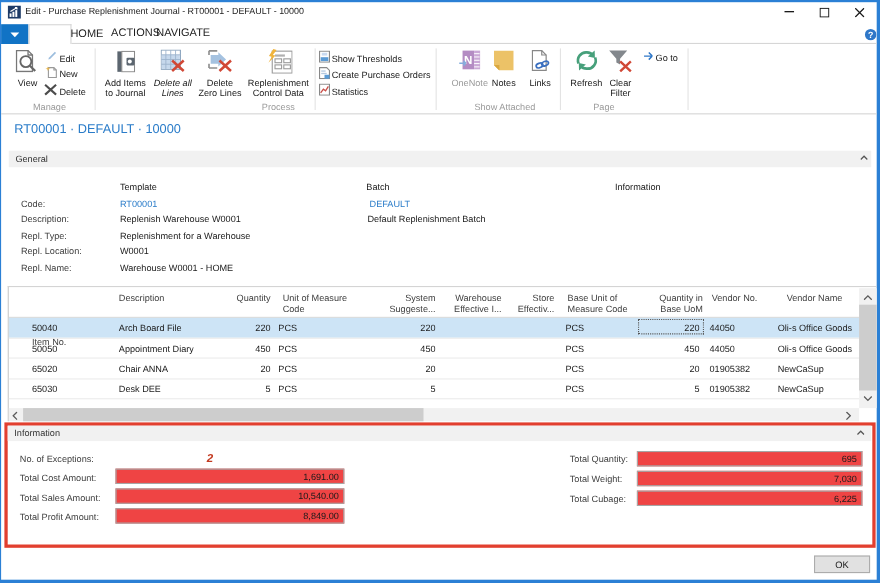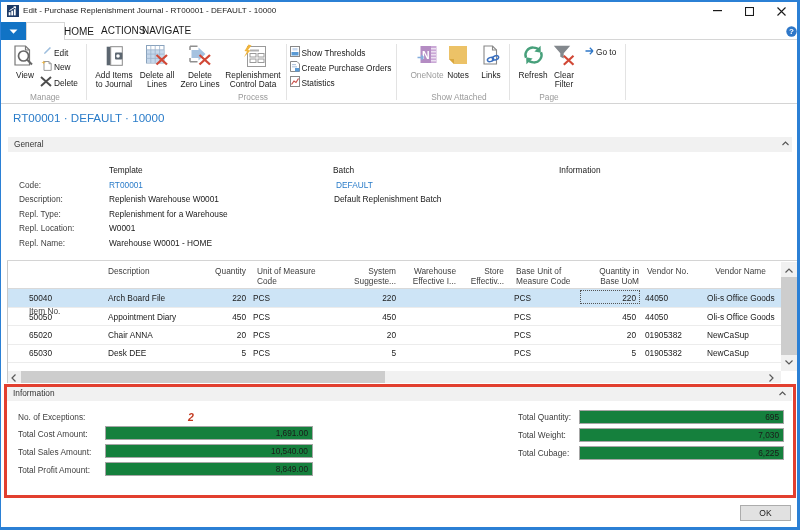--- a/index.html
+++ b/index.html
@@ -41,21 +41,21 @@
 .flabel { position:absolute; font-size:8.3px; color:#404040; white-space:nowrap; }
 .fval { position:absolute; font-size:8.3px; color:#1a1a1a; white-space:nowrap; }
 .th { position:absolute; font-size:8.3px; color:#404040; line-height:9.5px; }
 .td { position:absolute; font-size:8.3px; color:#1a1a1a; height:18px; line-height:18px; white-space:nowrap; overflow:hidden; }
 .rowline { position:absolute; left:8px; width:773px; height:1px; background:#ececec; }
 
 #vscroll { left:781px; top:262px; width:16px; height:109px; background:#f1f1f1; }
 #hscroll { left:8px; top:371px; width:773px; height:12px; background:#f1f1f1; }
 
 #redbox { left:4px; top:384px; width:792px; height:114px; border:3px solid #e23f2f; }
-.ibox { position:absolute; background:#15803d; border:1px solid #a6a6a6; font-size:8.3px; color:#1a1a1a; text-align:right; padding-right:4px; line-height:13px; }
+.ibox { position:absolute; background:#ef4444; border:1px solid #a6a6a6; font-size:8.3px; color:#1a1a1a; text-align:right; padding-right:4px; line-height:13px; }
 
 #okbtn { left:740px; top:505px; width:51px; height:16px; background:#e1e1e1; border:1px solid #acacac; text-align:center; font-size:8.5px; line-height:14px; color:#1a1a1a; }
 </style>
 </head>
 <body>
 
 <div class="abs" id="b-top"></div>
 <div class="abs" id="b-left"></div>
 <div class="abs" id="b-right"></div>
 <div class="abs" id="b-bottom"></div>
@@ -122,21 +122,21 @@
 <rect x="9" y="6.5" width="7.3" height="7" rx="1" fill="#5c6670"></rect>
 <circle cx="12" cy="10" r="1.8" fill="#fff"></circle>
 </svg>
 <div class="biglabel" style="left:90px;top:71px;width:48px;">Add Items<br>to Journal</div>
 <svg class="abs" style="left:146px;top:45px" width="23" height="21" viewBox="0 0 23 21">
 <rect x="0.5" y="0.5" width="17.5" height="17.5" fill="#fff" stroke="#8aa3bd" stroke-width="1"></rect>
 <rect x="1" y="4.8" width="16.5" height="12.8" fill="#c6d8ec"></rect>
 <path d="M0.5 4.8 L18 4.8 M0.5 9.1 L18 9.1 M0.5 13.4 L18 13.4 M4.8 0.5 L4.8 18 M9.2 0.5 L9.2 18 M13.6 0.5 L13.6 18" stroke="#9db4cd" stroke-width="0.8"></path>
 <path d="M10.5 10 L21 19.5 M21 10 L10.5 19.5" stroke="#d14836" stroke-width="2.3"></path>
 </svg>
-<div class="biglabel" style="left:133px;top:71px;width:48px;">Delete all<br>Lines</div>
+<div class="biglabel" style="left:133px;top:71px;width:48px;font-style:italic;">Delete all<br>Lines</div>
 <svg class="abs" style="left:189px;top:45px" width="23" height="21" viewBox="0 0 23 21">
 <path d="M1 1.2 L8.5 1.2 M1 16.8 L8.5 16.8 M1 1.2 L1 5 M1 13 L1 16.8" stroke="#8f8f8f" stroke-width="1.5" fill="none"></path>
 <path d="M2.5 5 L9.5 5 L9.5 2.6 L16.5 9 L9.5 15.4 L9.5 13 L2.5 13 Z" fill="#a5c2e0"></path>
 <path d="M10.5 10 L21 19.5 M21 10 L10.5 19.5" stroke="#d14836" stroke-width="2.3"></path>
 </svg>
 <div class="biglabel" style="left:176px;top:71px;width:48px;">Delete<br>Zero Lines</div>
 <svg class="abs" style="left:243px;top:44px" width="23" height="23" viewBox="0 0 23 23">
 <rect x="4.5" y="2.5" width="18" height="20" fill="#fff" stroke="#9a9a9a" stroke-width="1"></rect>
 <rect x="7" y="5.5" width="9" height="2" fill="#b0b0b0"></rect>
 <rect x="7" y="9.5" width="6" height="3.5" fill="none" stroke="#9a9a9a"></rect>

